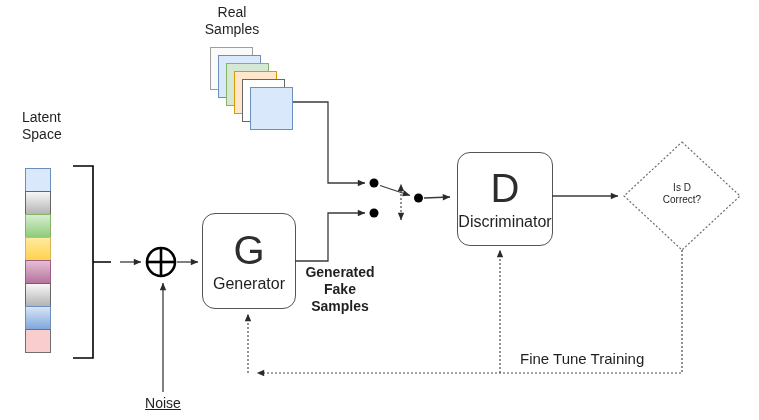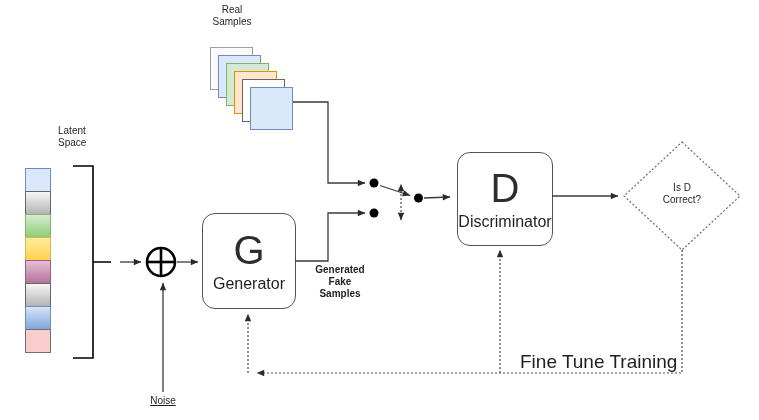--- a/index.html
+++ b/index.html
@@ -1,41 +1,41 @@
 <!DOCTYPE html>
 <html><head>
 <meta charset="utf-8">
 <style>
   html,body { margin:0; padding:0; background:#fff; }
   .canvas {
     position:relative; width:759px; height:420px; background:#ffffff;
     font-family:"Liberation Sans", sans-serif; color:#1f1f1f; overflow:hidden;
   }
   svg.wires { position:absolute; left:0; top:0; z-index:2; }
-  .lbl { position:absolute; z-index:3; font-size:10px; line-height:1.22; white-space:pre-line; }
+  .lbl { position:absolute; z-index:3; font-size:14px; line-height:1.22; white-space:pre-line; }
   .center { text-align:center; }
   .node {
     position:absolute; z-index:1; background:#fff; border:1px solid #545454;
     border-radius:13px; display:flex; flex-direction:column;
     align-items:center; justify-content:center;
   }
   .node .sym { font-size:40px; color:#2d2d2d; line-height:1; margin-bottom:5px; }
   .node .nm  { font-size:16px; }
   #gen { left:202px; top:213px; width:92px; height:94px; }
   #dis { left:457px; top:152px; width:94px; height:92px; }
   .latent-col { position:absolute; left:25px; top:168px; width:26px; z-index:1; }
   .latent-cell { width:26px; height:24px; border:1px solid #666; box-sizing:border-box; }
   .latent-cell + .latent-cell { margin-top:-1px; }
   .samples-stack { position:absolute; left:210px; top:47px; width:84px; height:84px; z-index:1; }
   .sample-card { position:absolute; width:43px; height:43px; border:1px solid #999; box-sizing:border-box; }
-  #lbl-latent   { left:22px;  top:125px;margin-left:36px; }
+  #lbl-latent   { left:22px;  top:109px; }
   #lbl-real     { left:188px; top:4px;   width:88px; }
   #lbl-genfake  { left:298px; top:264px; width:84px;font-weight:bold; }
   #lbl-noise    { left:134px; top:395px; width:58px; text-decoration:underline; }
-  #lbl-finetune { left:520px; top:350px; font-size:19px; }
+  #lbl-finetune { left:520px; top:350px; font-size:15px; }
   #lbl-isd      { left:643px; top:182px; width:78px; font-size:10px; z-index:4; }
   .solid  { stroke:#3b3b3b; stroke-width:1.3; fill:none; }
   .dashed { stroke:#4a4a4a; stroke-width:1.2; fill:none; stroke-dasharray:2 2; }
   .bk     { stroke:#000;    stroke-width:1.6; fill:none; }
   .xor    { stroke:#000;    stroke-width:2.6; fill:#fff; }
   .dot    { fill:#000; stroke:none; }
   .diamond{ fill:#fff; stroke:#6b6b6b; stroke-width:1.2; stroke-dasharray:2 2; }
 </style>
 </head>
 <body>

